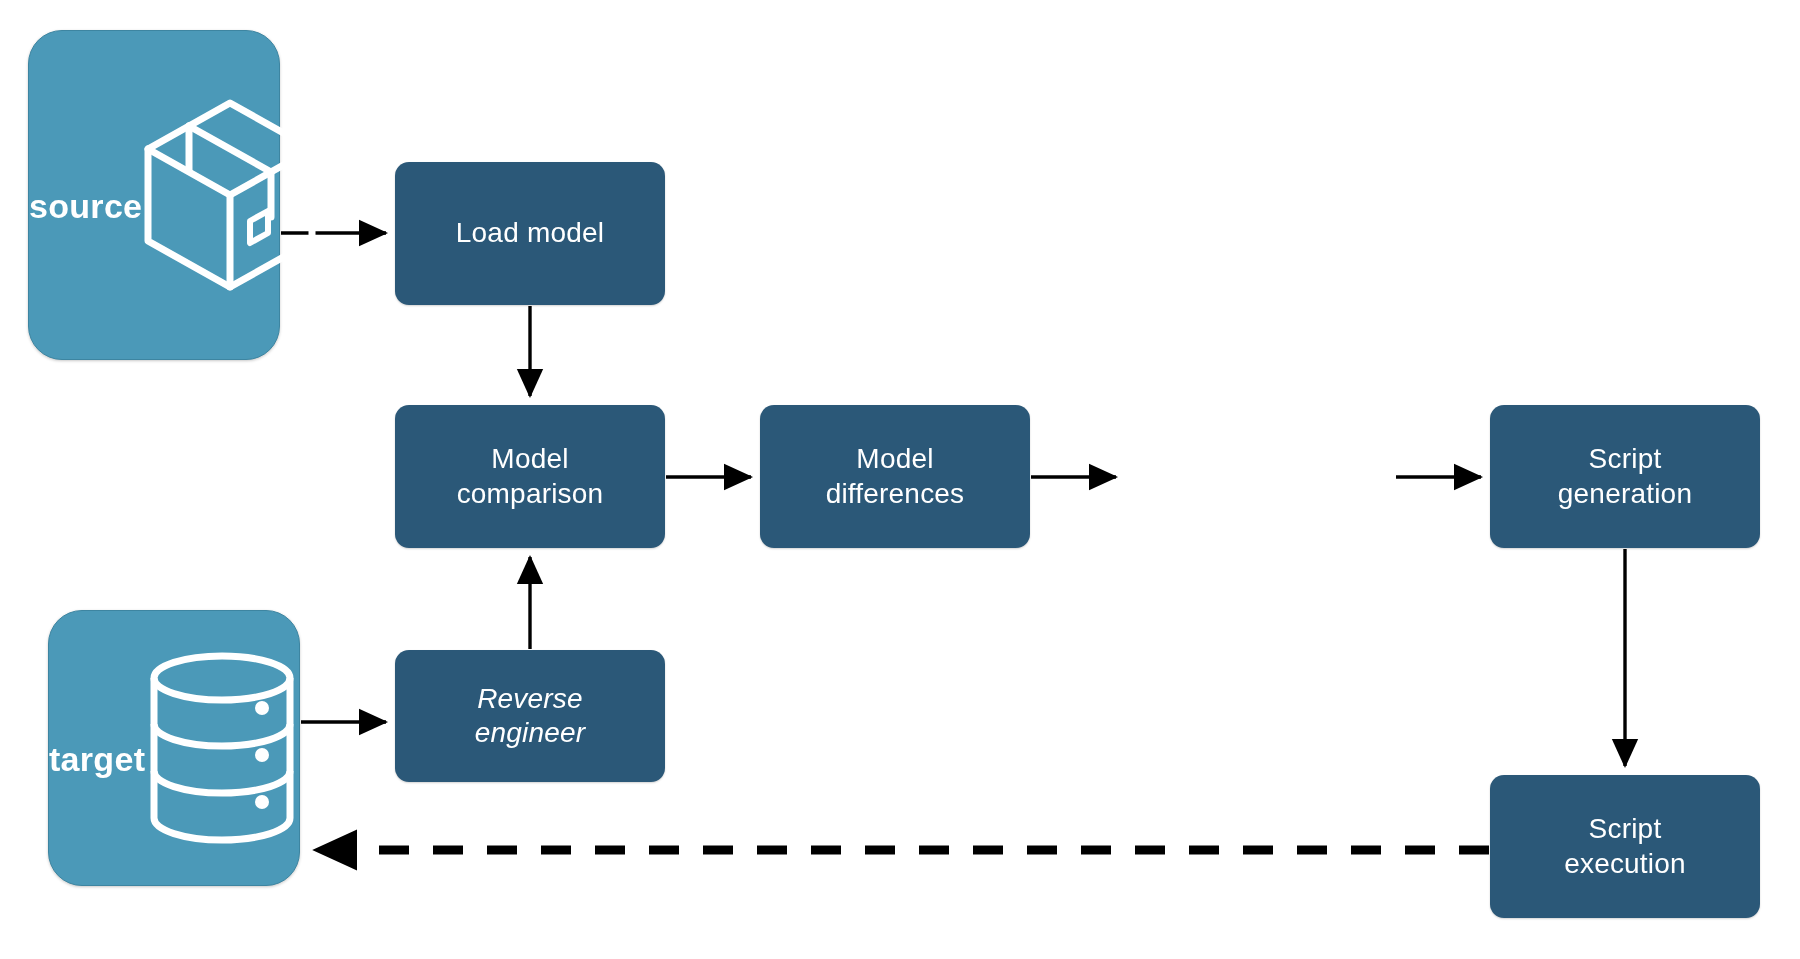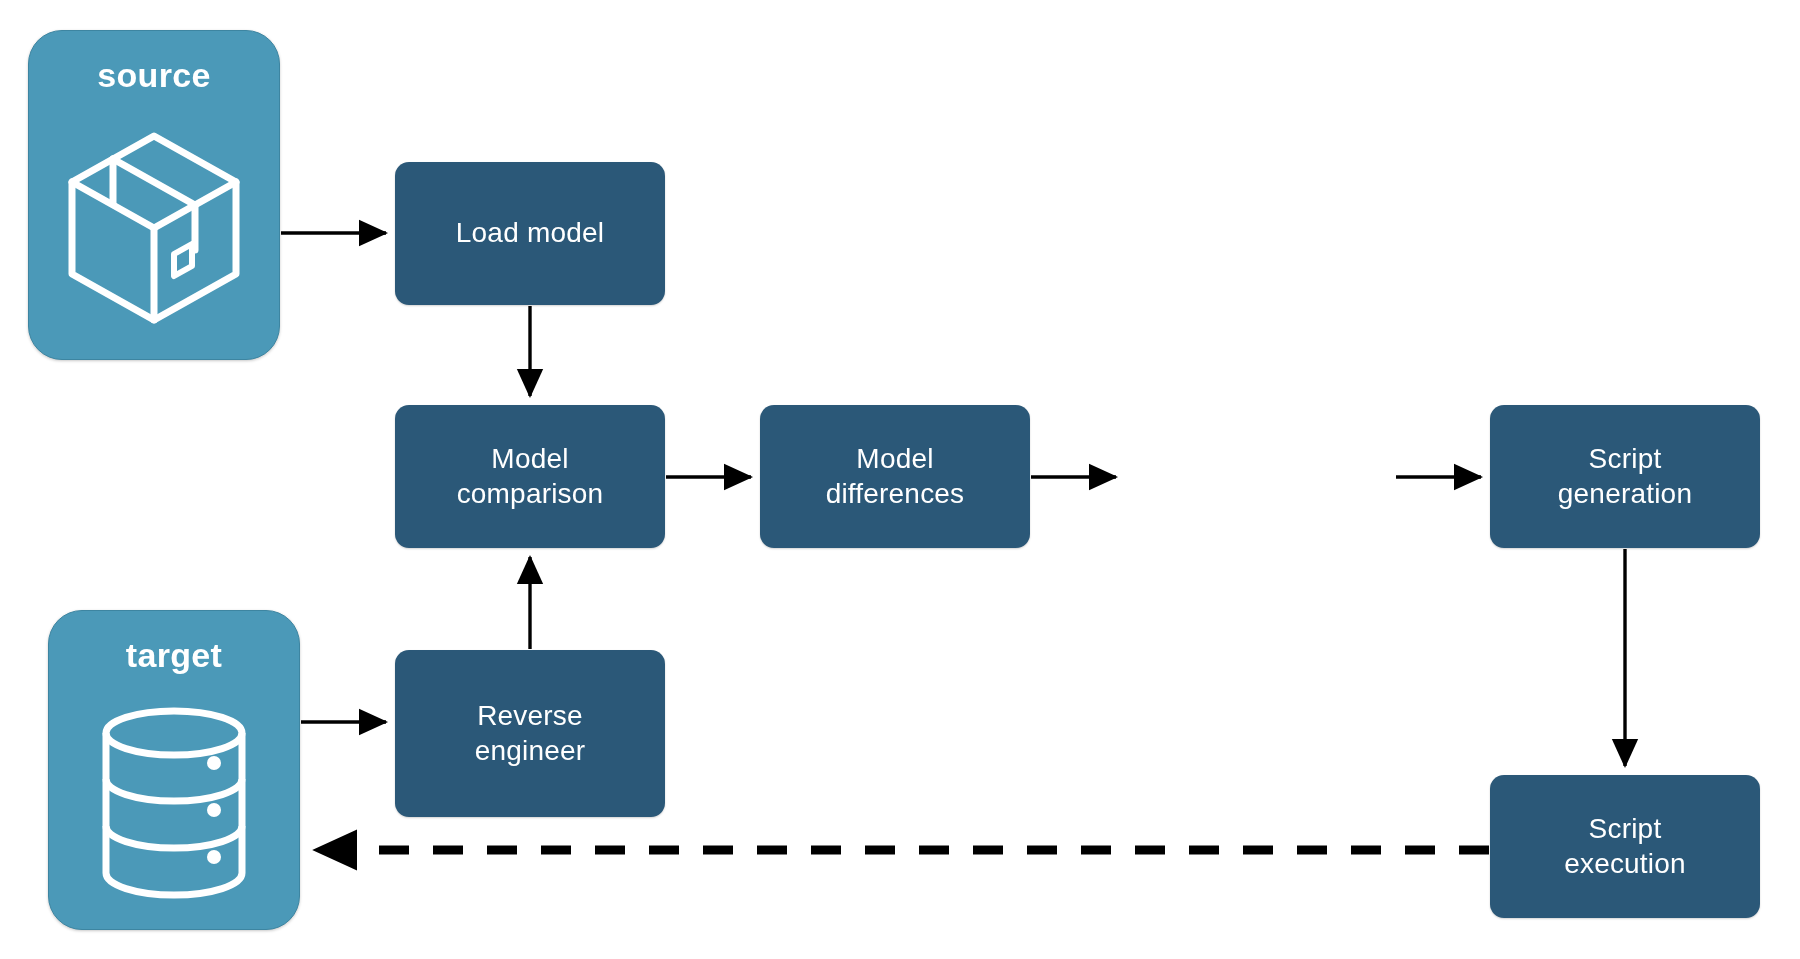--- a/index.html
+++ b/index.html
@@ -34,21 +34,21 @@
     border-radius: 14px;
     font-size: 28px;
     font-weight: 400;
     letter-spacing: 0.2px;
     box-shadow: 0 1px 2px rgba(0,0,0,0.18);
   }
   .node.endpoint {
     background: #4b99b8;
     border-radius: 34px;
     border: 1px solid #3d85a1;
-    flex-direction: column;
+    flex-direction: row;
     justify-content: flex-start;
     box-shadow: 0 1px 3px rgba(0,0,0,0.22);
   }
   .endpoint-label {
     font-size: 34px;
     font-weight: bold;
     color: #ffffff;
     margin-top: 24px;
     letter-spacing: 0.3px;
   }
@@ -117,21 +117,21 @@
           <path d="M129 75 L129 120"></path>
           <path d="M47 29 L47 74"></path>
         </g>
         <g fill="none" stroke="#ffffff" stroke-width="6" stroke-linejoin="round">
           <path d="M108 124 L126 114 L126 136 L108 146 Z"></path>
         </g>
       </svg>
     </div>
   </div>
 
-  <div class="node endpoint" id="node-target" style="left:48px; top:610px; width:252px; height:320px;">
+  <div class="node endpoint" id="node-target" style="left:48px; top:610px; width:252px; height:276px;">
     <div class="endpoint-label">target</div>
     <div class="endpoint-glyph">
       <svg width="150" height="196" viewBox="0 0 150 196" xmlns="http://www.w3.org/2000/svg">
         <g fill="none" stroke="#ffffff" stroke-width="7" stroke-linejoin="round">
           <ellipse cx="75" cy="28" rx="68" ry="22"></ellipse>
           <path d="M7 28 L7 168"></path>
           <path d="M143 28 L143 168"></path>
           <path d="M7 74 A68 22 0 0 0 143 74"></path>
           <path d="M7 121 A68 22 0 0 0 143 121"></path>
           <path d="M7 168 A68 22 0 0 0 143 168"></path>
@@ -148,19 +148,19 @@
   <div class="node process" style="left:395px; top:405px; width:270px; height:143px;">Model
 comparison</div>
 
   <div class="node process" style="left:760px; top:405px; width:270px; height:143px;">Model
 differences</div>
 
 
   <div class="node process" style="left:1490px; top:405px; width:270px; height:143px;">Script
 generation</div>
 
-  <div class="node process" style="left:395px; top:650px; width:270px; height:167px;">Reverse
+  <div class="node process" style="left:395px; top:650px; width:270px; height:132px;font-style:italic;">Reverse
 engineer</div>
 
   <div class="node process" style="left:1490px; top:775px; width:270px; height:143px;">Script
 execution</div>
 
 </div>
 
 </body></html>

